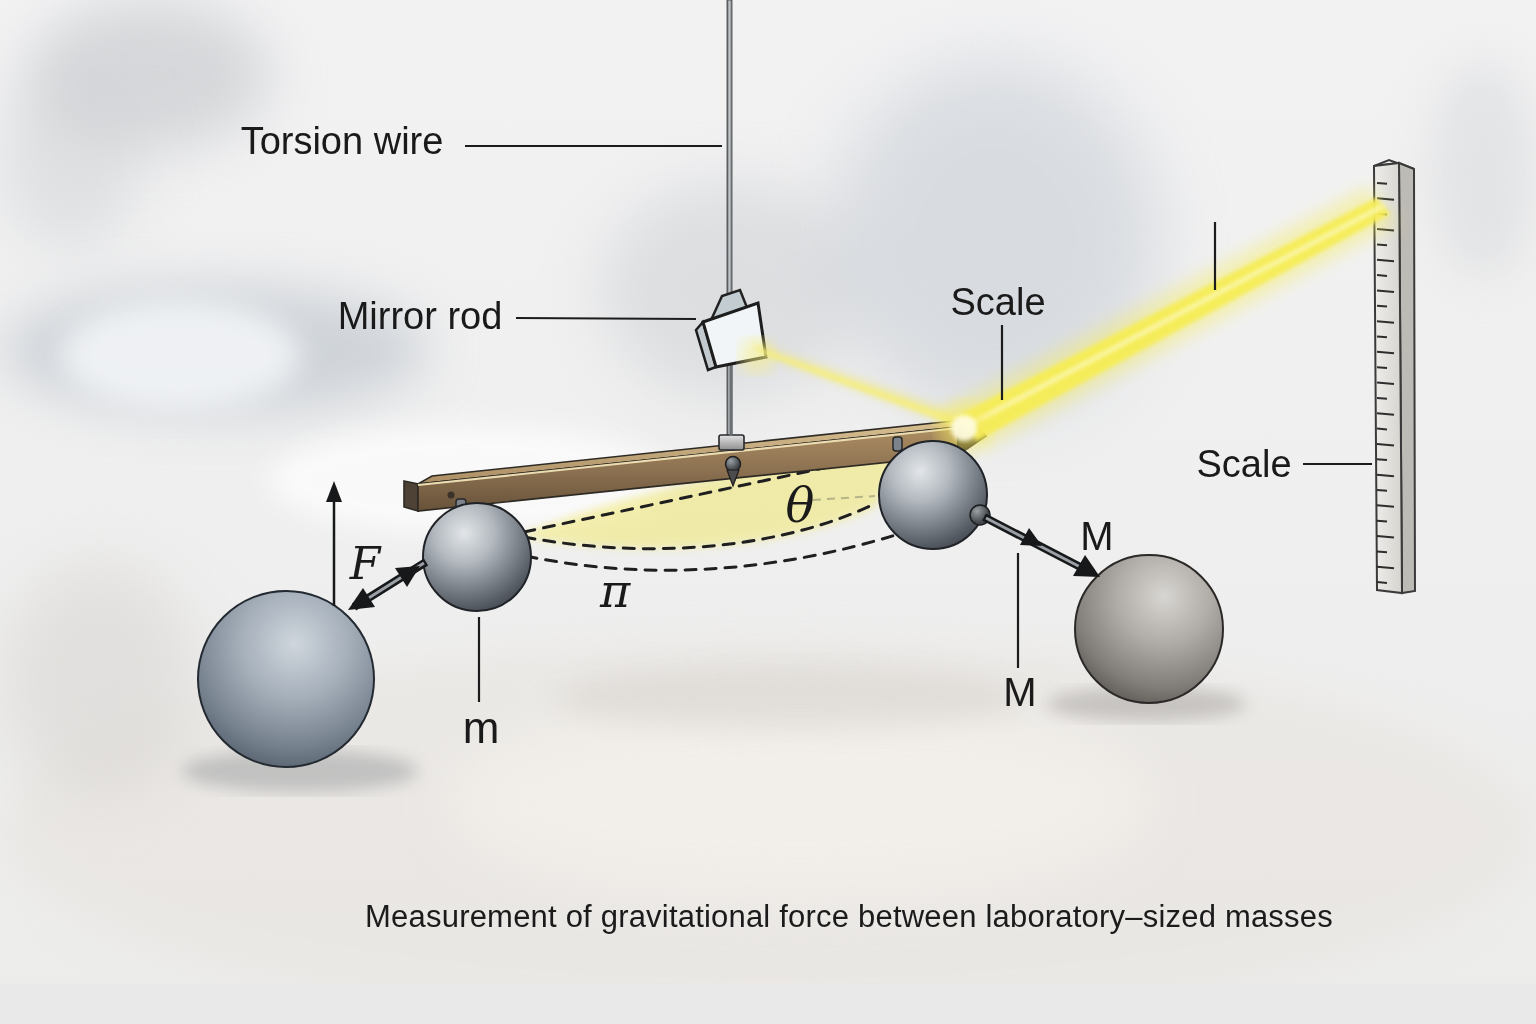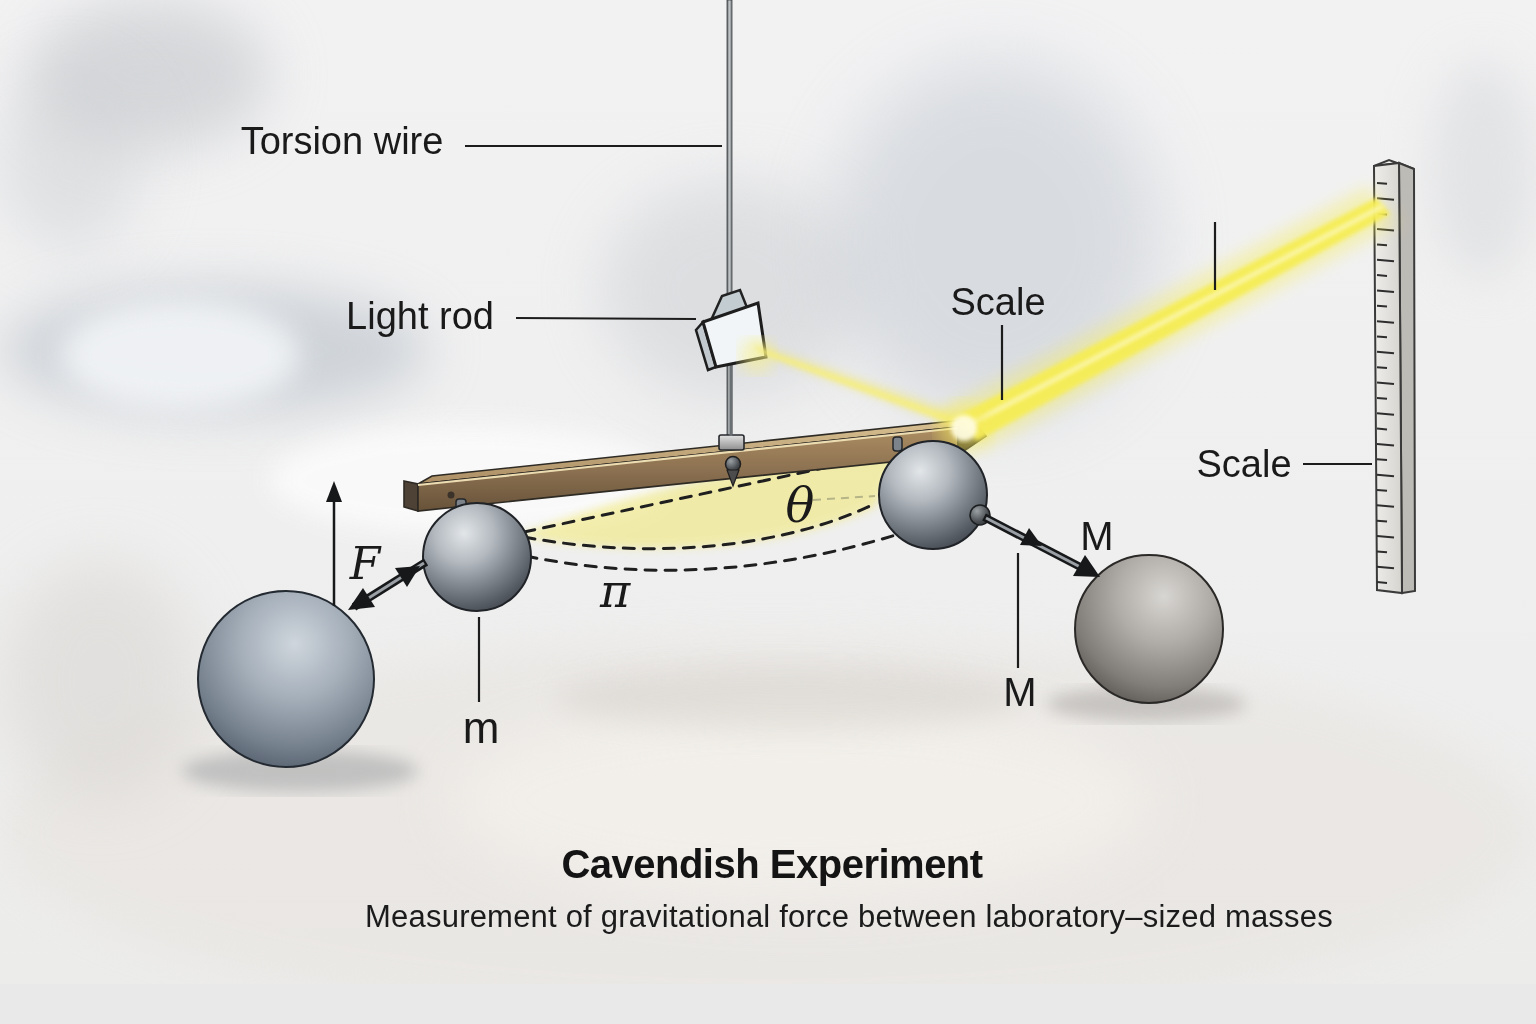--- a/index.html
+++ b/index.html
@@ -242,25 +242,24 @@
       <line class="leader" x1="516" y1="318" x2="696" y2="319"></line>
       <line class="leader" x1="1002" y1="325" x2="1002" y2="400"></line>
       <line class="leader" x1="1215" y1="222" x2="1215" y2="290"></line>
       <line class="leader" x1="1303" y1="464" x2="1372" y2="464"></line>
       <line class="leader" x1="479" y1="617" x2="479" y2="702"></line>
       <line class="leader" x1="1018" y1="553" x2="1018" y2="668"></line>
     </g>
   </svg>
 
   <div class="lbl" style="left:342px;top:141px">Torsion wire</div>
-  <div class="lbl" style="left:420px;top:316px">Light rod</div>
+  <div class="lbl" style="left:420px;top:316px">Mirror rod</div>
   <div class="lbl" style="left:998px;top:302px">Scale</div>
   <div class="lbl" style="left:1244px;top:464px">Scale</div>
   <div class="lbl math lbl-f" style="left:365px;top:564px">F</div>
   <div class="lbl math lbl-theta" style="left:800px;top:505px">θ</div>
   <div class="lbl math lbl-pi" style="left:615px;top:591px">π</div>
   <div class="lbl lbl-m" style="left:481px;top:728px">m</div>
   <div class="lbl lbl-M" style="left:1097px;top:536px">M</div>
   <div class="lbl lbl-M" style="left:1020px;top:692px">M</div>
 
-  <div class="title">Cavendish Experiment</div>
   <div class="subtitle">Measurement of gravitational force between laboratory–sized masses</div>
 </div>
 
 </body></html>

